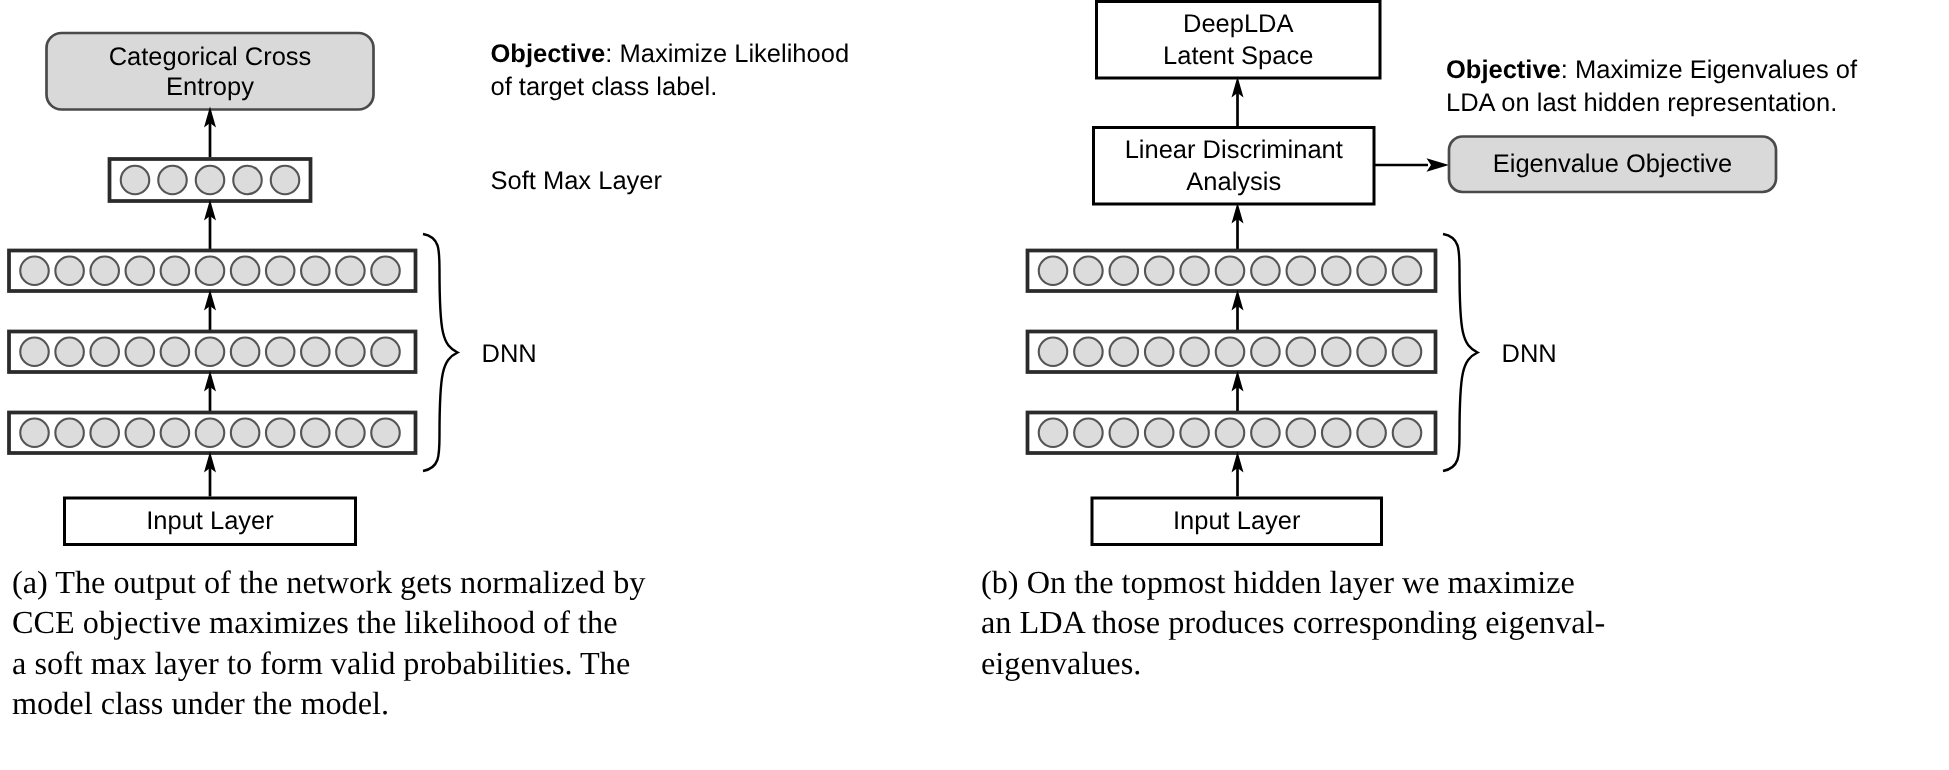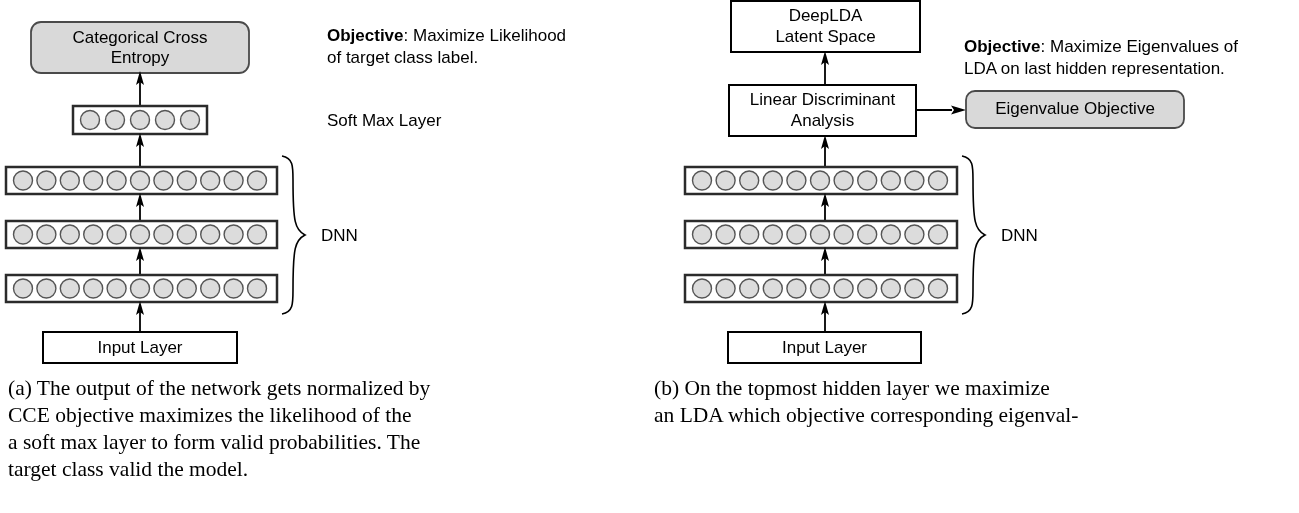--- a/index.html
+++ b/index.html
@@ -333,21 +333,22 @@
         </text>
         <text class="obj-text" x="964" y="74">LDA on last hidden representation.</text>
       </g>
     </g>
   </svg>
 
   <div class="caption" id="caption-a">
     <span>(a) The output of the network gets normalized by</span>
     <span>CCE objective maximizes the likelihood of the</span>
     <span>a soft max layer to form valid probabilities. The</span>
-    <span>target class valid the model.</span>
+    <span>model class under the model.</span>
   </div>
 
   <div class="caption" id="caption-b">
     <span>(b) On the topmost hidden layer we maximize</span>
-    <span>an LDA which objective corresponding eigenval-</span>
+    <span>an LDA those produces corresponding eigenval-</span>
+    <span>eigenvalues.</span>
   </div>
 
 </div>
 
 </body></html>

